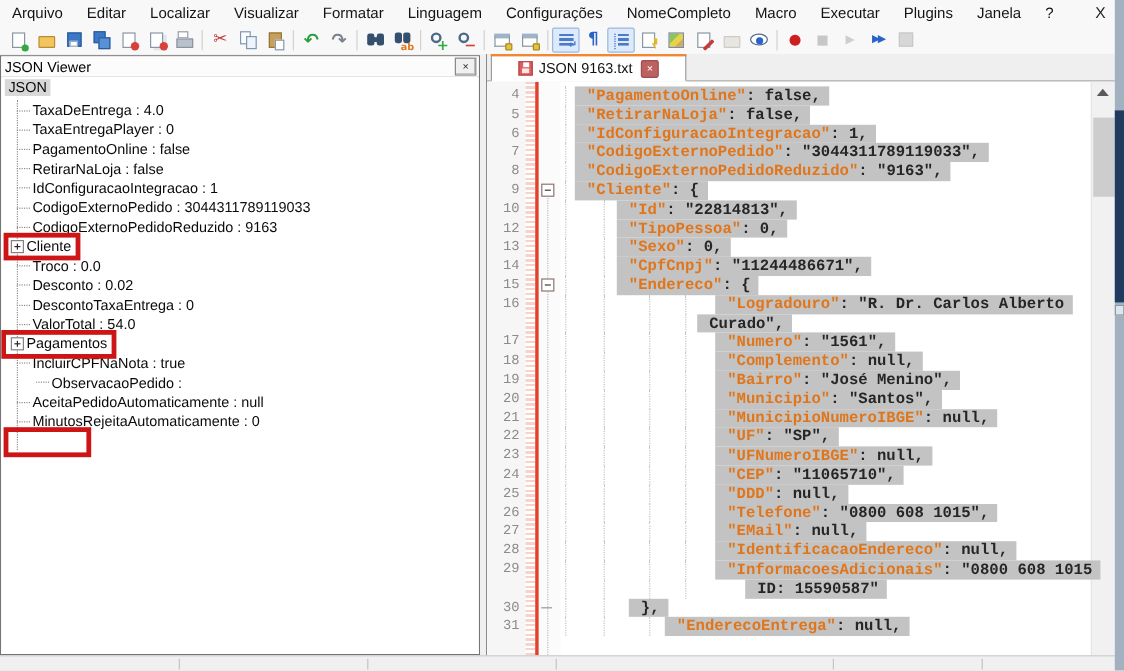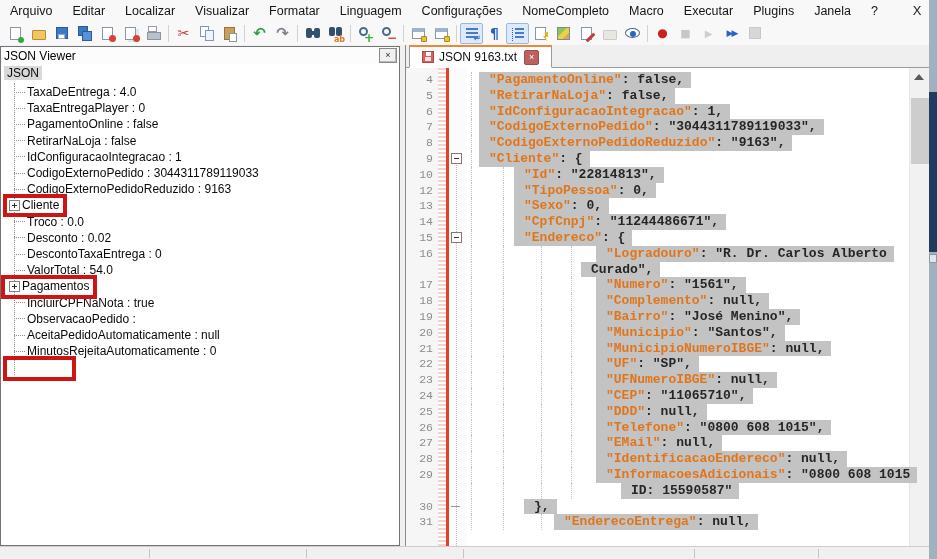--- a/index.html
+++ b/index.html
@@ -92,21 +92,21 @@
   .tlabel{margin-left:2px;white-space:pre;}
   .ann{position:absolute;border:4px solid #ce1515;box-sizing:border-box;pointer-events:none;z-index:5;}
 
   
   #editor{position:absolute;left:405px;top:45px;width:524px;height:507px;background:#fff;
           border-left:1px solid #8a8a8a;box-sizing:border-box;}
   #tabbar{position:absolute;left:0;top:0;right:0;height:23px;background:#efefef;
           border-bottom:1px solid #9a9a9a;box-sizing:border-box;display:flex;}
   #tab{position:relative;margin-left:3px;height:23px;background:#fff;border:1px solid #9a9a9a;
        border-bottom:1px solid #fff;border-top:2px solid #ef8733;display:flex;align-items:center;
-       padding:0 12px;font-size:12px;color:#101010;box-sizing:border-box;z-index:2;}
+       padding:0 22px;font-size:12px;color:#101010;box-sizing:border-box;z-index:2;}
   .tab-floppy{width:12px;height:12px;background:#dd5c5c;border:1px solid #b44848;position:relative;
               margin-right:5px;flex:none;box-sizing:border-box;}
   .tab-floppy::before{content:"";position:absolute;left:3px;top:0;width:5px;height:4px;background:#fff;}
   .tab-floppy::after{content:"";position:absolute;left:2px;bottom:1px;width:6px;height:4px;background:#ffe2e2;}
   .tab-close{margin-left:7px;width:13px;height:13px;background:#bd6060;border:1px solid #9a4e4e;
              color:#fff;font-size:9px;line-height:9px;display:flex;align-items:center;
              justify-content:center;border-radius:2px;flex:none;}
   #content{position:absolute;left:0;top:23px;right:0;bottom:0;background:#fff;overflow:hidden;}
   .mgcol{position:absolute;top:0;bottom:0;}
   #mg-num{left:0;width:32px;background:#f6f6f6;}
@@ -269,21 +269,21 @@
         </div>
         <div class="trow" style="position: absolute; left: 0px; right: 0px; top: 214.4px;">
           <span class="ebox"></span>
           <span class="tlabel">Pagamentos</span>
         </div>
         <div class="ann" style="left: 0px; top: 211.4px; width: 96px; height: 24px;"></div>
         <div class="trow" style="position: absolute; left: 0px; right: 0px; top: 230.6px;">
           <span class="stub"></span>
           <span class="tlabel">IncluirCPFNaNota : true</span>
         </div>
-        <div class="trow" style="position: absolute; left: 0px; right: 0px; top: 246.8px;">
+        <div class="trow" style="position: absolute; left: 16px; right: 0px; top: 246.8px;">
           <span class="stub"></span>
           <span class="tlabel">ObservacaoPedido : </span>
         </div>
         <div class="trow" style="position: absolute; left: 0px; right: 0px; top: 263px;">
           <span class="stub"></span>
           <span class="tlabel">AceitaPedidoAutomaticamente : null</span>
         </div>
         <div class="trow" style="position: absolute; left: 0px; right: 0px; top: 279.2px;">
           <span class="stub"></span>
           <span class="tlabel">MinutosRejeitaAutomaticamente : 0</span>

